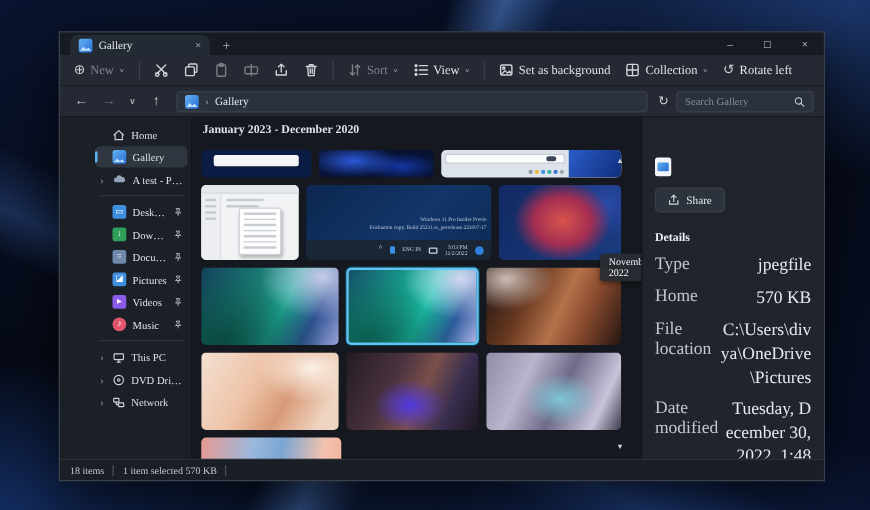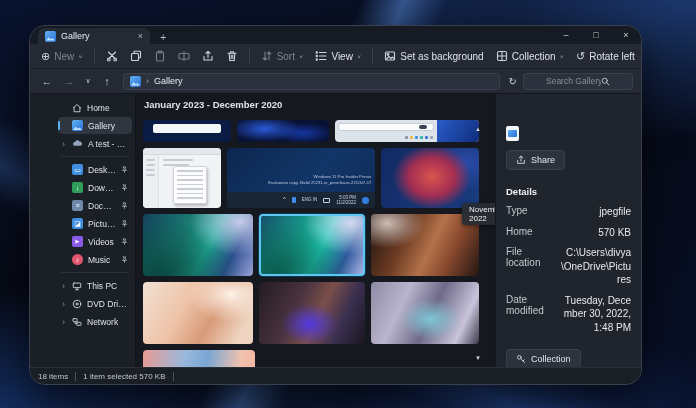--- a/index.html
+++ b/index.html
@@ -13,24 +13,24 @@
       linear-gradient(112deg, rgba(0,0,0,0) 42%, rgba(86,138,220,.55) 47%, rgba(30,60,120,.25) 52%, rgba(0,0,0,0) 60%),
       radial-gradient(75% 55% at 98% 0%, rgba(45,90,175,.55), rgba(0,0,0,0) 62%),
       radial-gradient(60% 45% at 0% 100%, rgba(28,66,140,.6), rgba(0,0,0,0) 65%),
       radial-gradient(55% 40% at 72% 102%, rgba(34,76,160,.45), rgba(0,0,0,0) 60%),
       linear-gradient(25deg, rgba(0,0,0,0) 28%, rgba(70,120,205,.30) 33%, rgba(0,0,0,0) 40%),
       linear-gradient(160deg,#0a1430 0%, #060a16 45%, #081028 100%);
   }
 
   
   .window {
-    position:absolute; left:29px; top:25px; width:613px; height:360px;
-    background:#1c2129; border:1px solid #3a404c; border-radius:16px;
+    position:absolute; left:47px; top:25px; width:613px; height:360px;
+    background:#1c2129; border:1px solid #3a404c; border-radius:0;
     box-shadow:0 16px 42px rgba(0,0,0,.65); overflow:hidden;
-    display:flex; flex-direction:column; font-size:10px;
+    display:flex; flex-direction:column; font-size:10px;font-family:Liberation Serif, serif;
   }
 
   
   .titlebar { height:18px; background:#161b23; display:flex; align-items:flex-end; flex:0 0 auto; }
   .tab { display:flex; align-items:center; gap:5px; background:#242a34; border-radius:6px 6px 0 0;
          height:16px; margin-left:8px; padding:0 7px; width:112px; }
   .tab-title { font-size:9px; color:#e8ebf0; flex:1; }
   .tabclose { font-size:9px; color:#aeb4bd; cursor:pointer; }
   .newtab { color:#aeb4bd; font-size:11px; margin-left:10px; line-height:14px; }
   .wincontrols { margin-left:auto; display:flex; align-items:center; height:18px; }
@@ -57,21 +57,21 @@
                 padding:0 8px; border-bottom:1px solid #12151b; flex:0 0 auto; }
   .navbtn { color:#c9ced6; font-size:11px; width:18px; text-align:center; }
   .navbtn.dim { color:#6d737e; }
   .navbtn.small { font-size:7px; width:12px; }
   .crumbbox { flex:1; height:17px; background:#2c323d; border:1px solid #3a414c; border-radius:3px;
               display:flex; align-items:center; gap:5px; padding:0 6px; margin:0 3px; }
   .crumbsep { color:#9aa1ab; font-size:9px; }
   .crumbtxt { font-size:9px; color:#e3e7ed; }
   .refresh { color:#c9ced6; font-size:10px; margin:0 2px; }
   .searchbox { width:110px; height:17px; background:#2c323d; border:1px solid #3a414c; border-radius:3px;
-               display:flex; align-items:center; padding:0 22px; }
+               display:flex; align-items:center; padding:0 6px; }
   .searchbox input { flex:1; min-width:0; background:transparent; border:none; outline:none;
                      font-family:inherit; font-size:8.5px; color:#cfd4db; }
   .searchbox input::placeholder { color:#8a909b; }
 
   
   .bodyrow { flex:1; display:flex; min-height:0; background:#1b2027;padding-left:25px; }
 
   
   .sidebar { width:80px; flex:0 0 auto; padding-top:4px; overflow:hidden; }
   .sitem { display:flex; align-items:center; gap:5px; height:17px; padding:0 4px 0 14px;
@@ -168,21 +168,21 @@
              padding:18px 10px 8px 10px; overflow:hidden; display:flex; flex-direction:column; }
   .preview { height:72px; border-radius:3px; margin-bottom:14px; }
   .filerow { display:flex; align-items:center; gap:6px; margin-bottom:9px; }
   .filename { font-size:10.5px; font-weight:bold; color:#eef1f5; white-space:nowrap; overflow:hidden; }
   .fileic { width:13px; height:15px; background:#f2f4f7; border-radius:2px; position:relative; flex:0 0 auto; }
   .fileic::after { content:""; position:absolute; left:2px; right:2px; top:4px; height:7px;
                    background:linear-gradient(135deg,#5ab0f0,#2a6cd4); border-radius:1px; }
   .pillbtn { display:inline-flex; align-items:center; gap:5px; background:#2d333d; border:1px solid #3a414c;
              border-radius:4px; padding:4px 9px; font-size:9px; color:#e3e7ed; align-self:flex-start; }
   .dheading { font-size:9.5px; font-weight:bold; color:#eef1f5; margin:16px 0 8px 0; }
-  .drow { display:flex; gap:6px; font-size:10px; margin-bottom:7px; }
+  .drow { display:flex; gap:6px; font-size:14px; margin-bottom:7px; }
   .dlabel { color:#c3c8d0; flex:0 0 46px; }
   .dvalue { color:#e6e9ee; flex:1; text-align:right; word-break:break-all; line-height:1.35; }
   .propbtn { margin-top:8px; }
 
   
   .statusbar { height:17px; background:#1a1e25; border-top:1px solid #2a2f38; display:flex;
                align-items:center; gap:7px; padding:0 8px; font-size:8px; color:#c3c8d0; flex:0 0 auto; }
   .sbdiv { width:1px; height:9px; background:#4a515c; }
 </style>
 </head>

